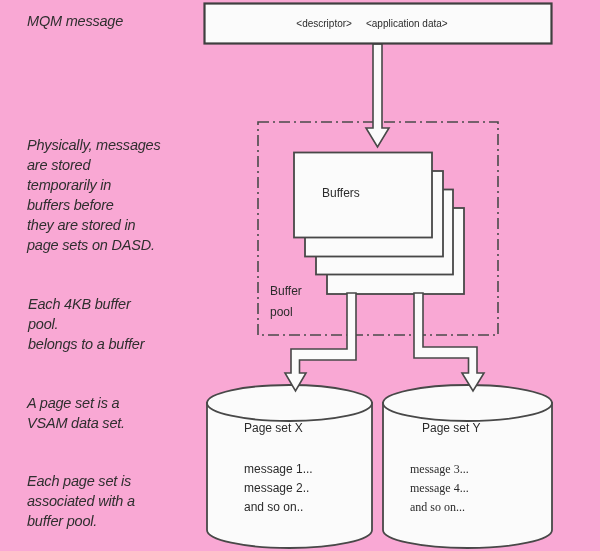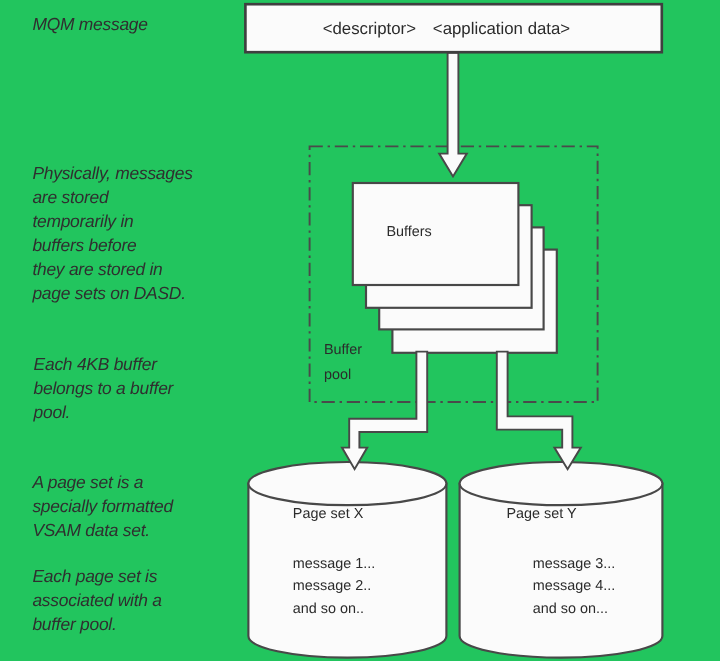--- a/index.html
+++ b/index.html
@@ -1,21 +1,21 @@
 <!DOCTYPE html>
 <html><head>
 <meta charset="utf-8">
 <style>
   html, body { margin: 0; padding: 0; }
   body { background: #fbfbfb; }
   .canvas {
     position: relative;
     width: 600px;
     height: 551px;
-    background: #22c55e;
+    background: #f9a8d4;
     font-family: "Liberation Sans", sans-serif;
     color: #2e2e2e;
     overflow: hidden;
   }
   svg.layer {
     position: absolute;
     left: 0; top: 0;
   }
   .txt { position: absolute; white-space: nowrap; }
   .note {
@@ -33,21 +33,21 @@
   .msgbox-label {
     position: absolute;
     left: 204px; top: 3px;
     width: 348px; height: 40px;
     display: flex;
     align-items: center;
     justify-content: center;
     gap: 14px;
     padding-right: 12px;
     box-sizing: border-box;
-    font-size: 14px;
+    font-size: 10px;
     color: #2b2b2b;
   }
   .pool-label { line-height: 21px; }
   .cyl-lines { line-height: 19px; }
 </style>
 </head>
 <body>
 
 <div class="canvas">
 
@@ -87,27 +87,26 @@
     <div>Physically, messages</div>
     <div>are stored</div>
     <div>temporarily in</div>
     <div>buffers before</div>
     <div>they are stored in</div>
     <div>page sets on DASD.</div>
   </div>
 
   <div class="txt note" style="left:18px; top:294px;margin-left:10px;">
     <div>Each 4KB buffer</div>
+    <div>pool.</div>
     <div>belongs to a buffer</div>
-    <div>pool.</div>
   </div>
 
   <div class="txt note" style="left:27px; top:393px;">
     <div>A page set is a</div>
-    <div>specially formatted</div>
     <div>VSAM data set.</div>
   </div>
 
   <div class="txt note" style="left:27px; top:471px;font-style:italic;">
     <div>Each page set is</div>
     <div>associated with a</div>
     <div>buffer pool.</div>
   </div>
 
   <div class="msgbox-label">
@@ -123,19 +122,19 @@
   </div>
 
   <div class="txt dlabel" style="left:244px; top:419px;">Page set X</div>
   <div class="txt dlabel cyl-lines" style="left:244px; top:460px;">
     <div>message 1...</div>
     <div>message 2..</div>
     <div>and so on..</div>
   </div>
 
   <div class="txt dlabel" style="left:422px; top:419px;text-align:right;">Page set Y</div>
-  <div class="txt dlabel cyl-lines" style="left:444px; top:460px;">
+  <div class="txt dlabel cyl-lines" style="left:410px; top:460px;font-family:Liberation Serif, serif;">
     <div>message 3...</div>
     <div>message 4...</div>
     <div>and so on...</div>
   </div>
 
 </div>
 
 </body></html>

